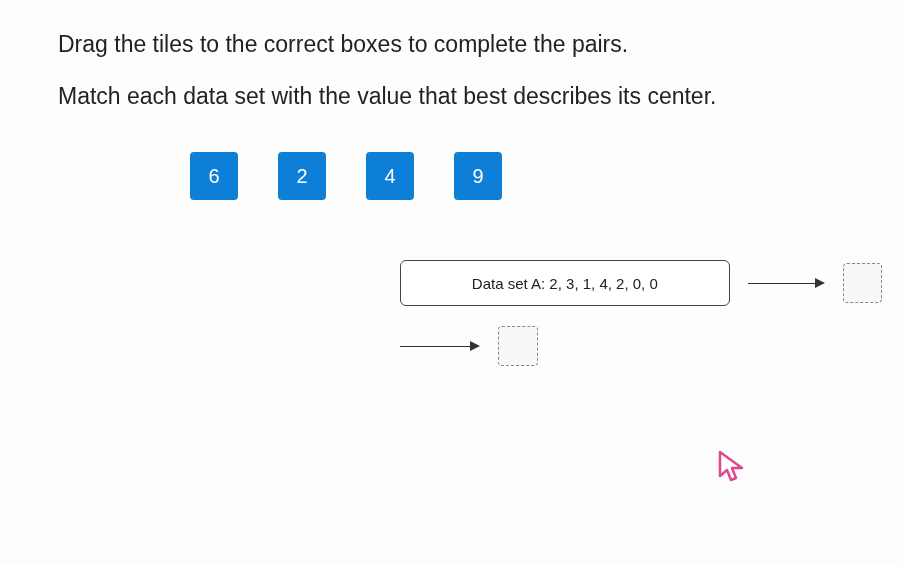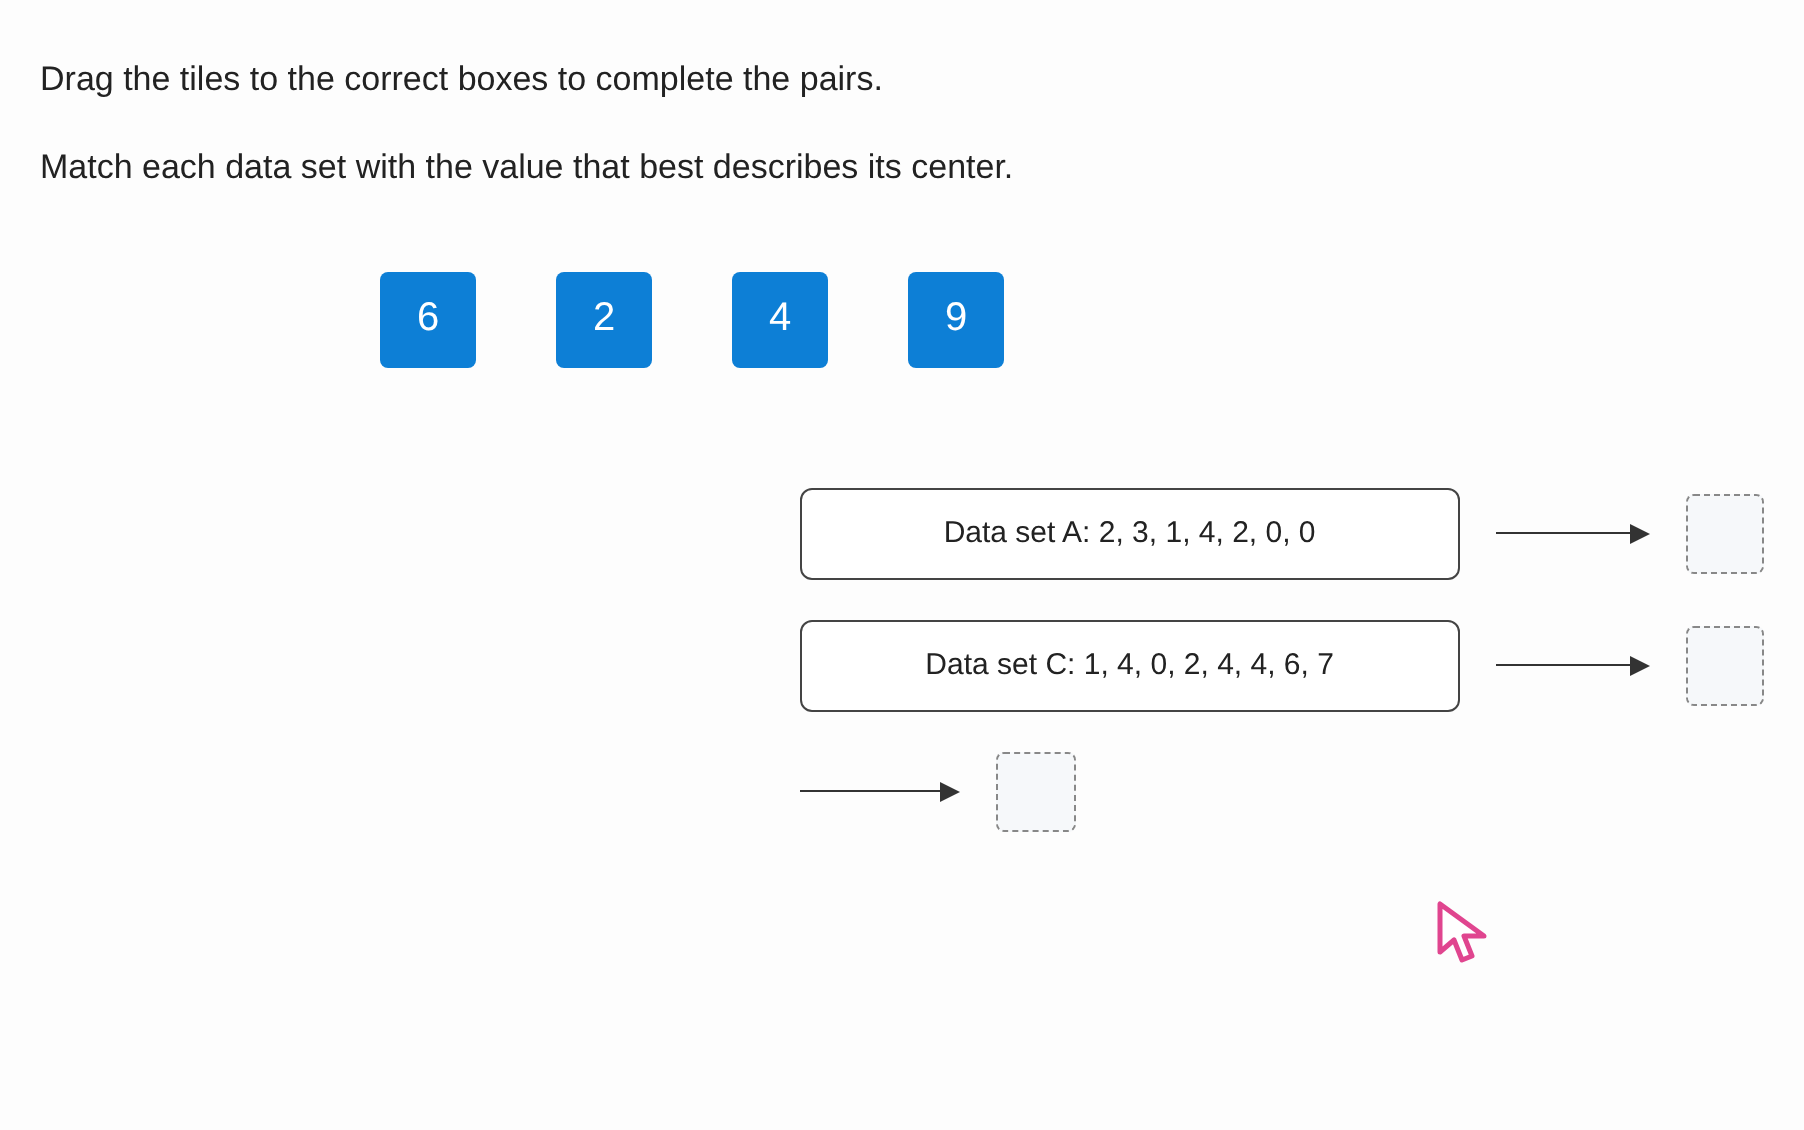--- a/index.html
+++ b/index.html
@@ -7,23 +7,24 @@
       font-family: Arial, Helvetica, sans-serif;
       width: 902px;
       height: 565px;
       background: #fdfdfd;
       padding: 28px 20px;
       color: #222;
       position: relative;
       overflow: hidden;
     }
     .instruction {
-      font-size: 17px;
+      font-size: 23px;
       margin-bottom: 20px;
       line-height: 1.4;
+      margin-left: 38px;
     }
     .tiles-row {
       display: flex;
       gap: 40px;
       margin-top: 40px;
       margin-left: 170px;
     }
     .tile {
       width: 48px;
       height: 48px;
@@ -110,28 +111,20 @@
   <div class="match-row">
     <div class="prompt-box">Data set A: 2, 3, 1, 4, 2, 0, 0</div>
     <div class="arrow">
       <div class="arrow-line"></div>
         <div class="arrow-head"></div>
     </div>
     <div class="drop-box"></div>
   </div>
 
 
-  <div class="match-row">
-    <div class="prompt-box">Data set C: 1, 4, 0, 2, 4, 4, 6, 7</div>
-    <div class="arrow">
-      <div class="arrow-line"></div>
-        <div class="arrow-head"></div>
-    </div>
-    <div class="drop-box"></div>
-  </div>
 
   <div class="match-row">
     <div class="arrow">
       <div class="arrow-line"></div>
         <div class="arrow-head"></div>
     </div>
     <div class="drop-box"></div>
   </div>
 
 </div>

